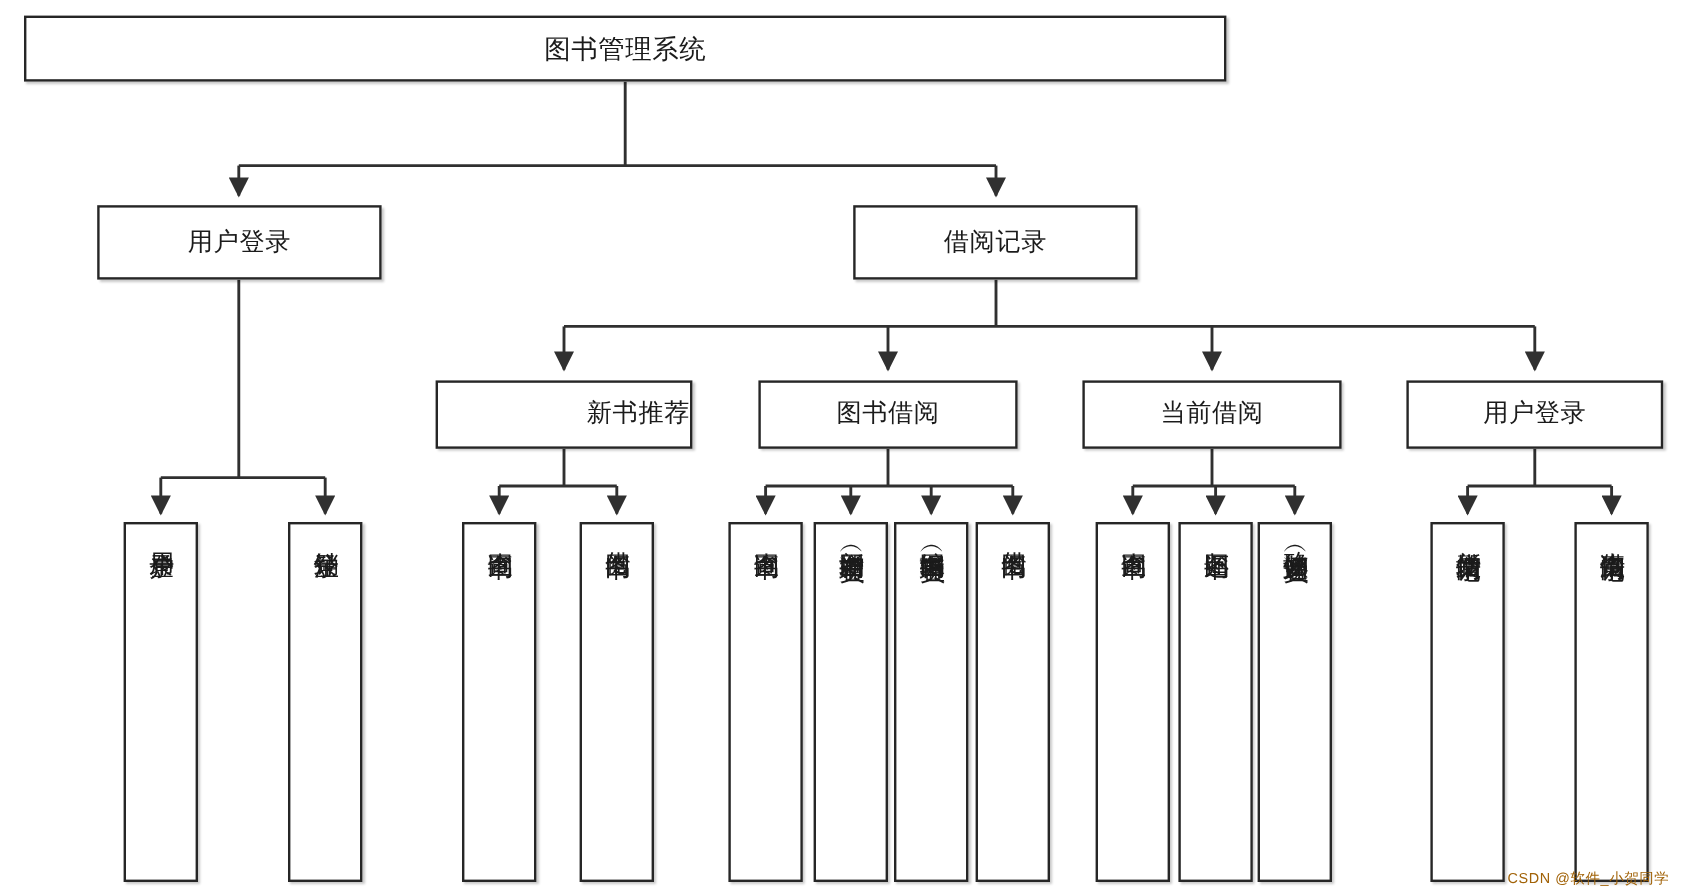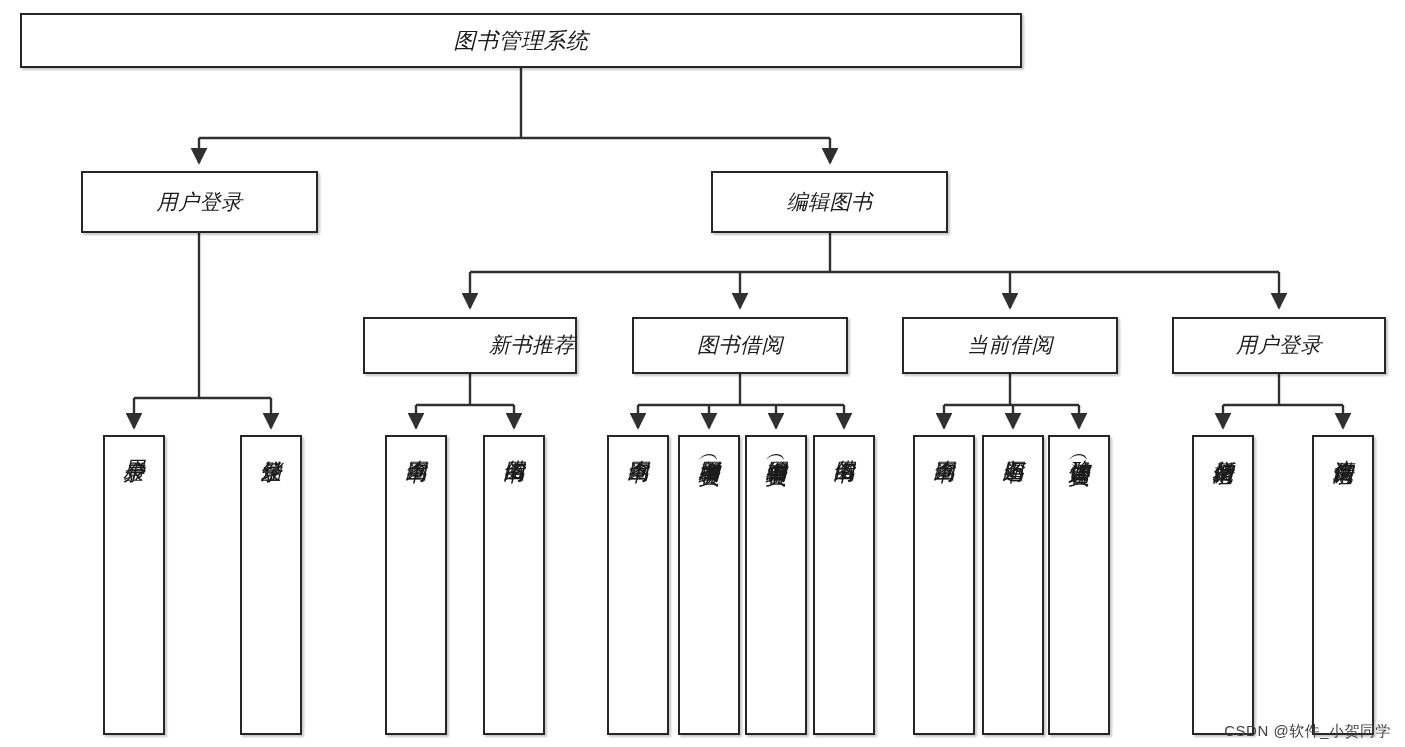--- a/index.html
+++ b/index.html
@@ -39,21 +39,20 @@
     text-align: center;
     z-index: 2;
   }
   .node .label {
     display: block;
     font-size: 21px;
     line-height: 1.18;
     letter-spacing: 0.5px;
     color: #1b1b1b;
     white-space: nowrap;
-    font-style: italic;
   }
   
   .node.vert {
     align-items: flex-start;
     justify-content: center;
     padding-top: 6px;
   }
   .node.vert .label {
     writing-mode: vertical-rl;
     text-orientation: upright;
@@ -61,22 +60,22 @@
     line-height: 1.32;
     letter-spacing: 1px;
     white-space: normal;
     max-height: 100%;
   }
   .node.root .label { font-size: 22px; }
   .watermark {
     position: absolute;
     right: 14px;
     bottom: 6px;
-    font-size: 15px;
-    color: #404040;
+    font-size: 12px;
+    color: #a16207;
     letter-spacing: 0.5px;
     z-index: 3;
     white-space: nowrap;
     font-family: "Liberation Sans", "DejaVu Sans", sans-serif;
   }
 </style>
 </head>
 <body>
 
 <div id="canvas">
@@ -132,21 +131,21 @@
   </svg>
 
   <div class="node root" style="left:20px; top:13px; width:1002px; height:55px;">
     <span class="label">图书管理系统</span>
   </div>
 
   <div class="node" style="left:81px; top:171px; width:237px; height:62px;">
     <span class="label">用户登录</span>
   </div>
   <div class="node" style="left:711px; top:171px; width:237px; height:62px;">
-    <span class="label">编辑图书</span>
+    <span class="label">借阅记录</span>
   </div>
 
   <div class="node" style="left:363px; top:317px; width:214px; height:57px;justify-content:flex-end;">
     <span class="label">新书推荐</span>
   </div>
   <div class="node" style="left:902px; top:317px; width:216px; height:57px;">
     <span class="label">当前借阅</span>
   </div>
   <div class="node" style="left:632px; top:317px; width:216px; height:57px;">
     <span class="label">图书借阅</span>

